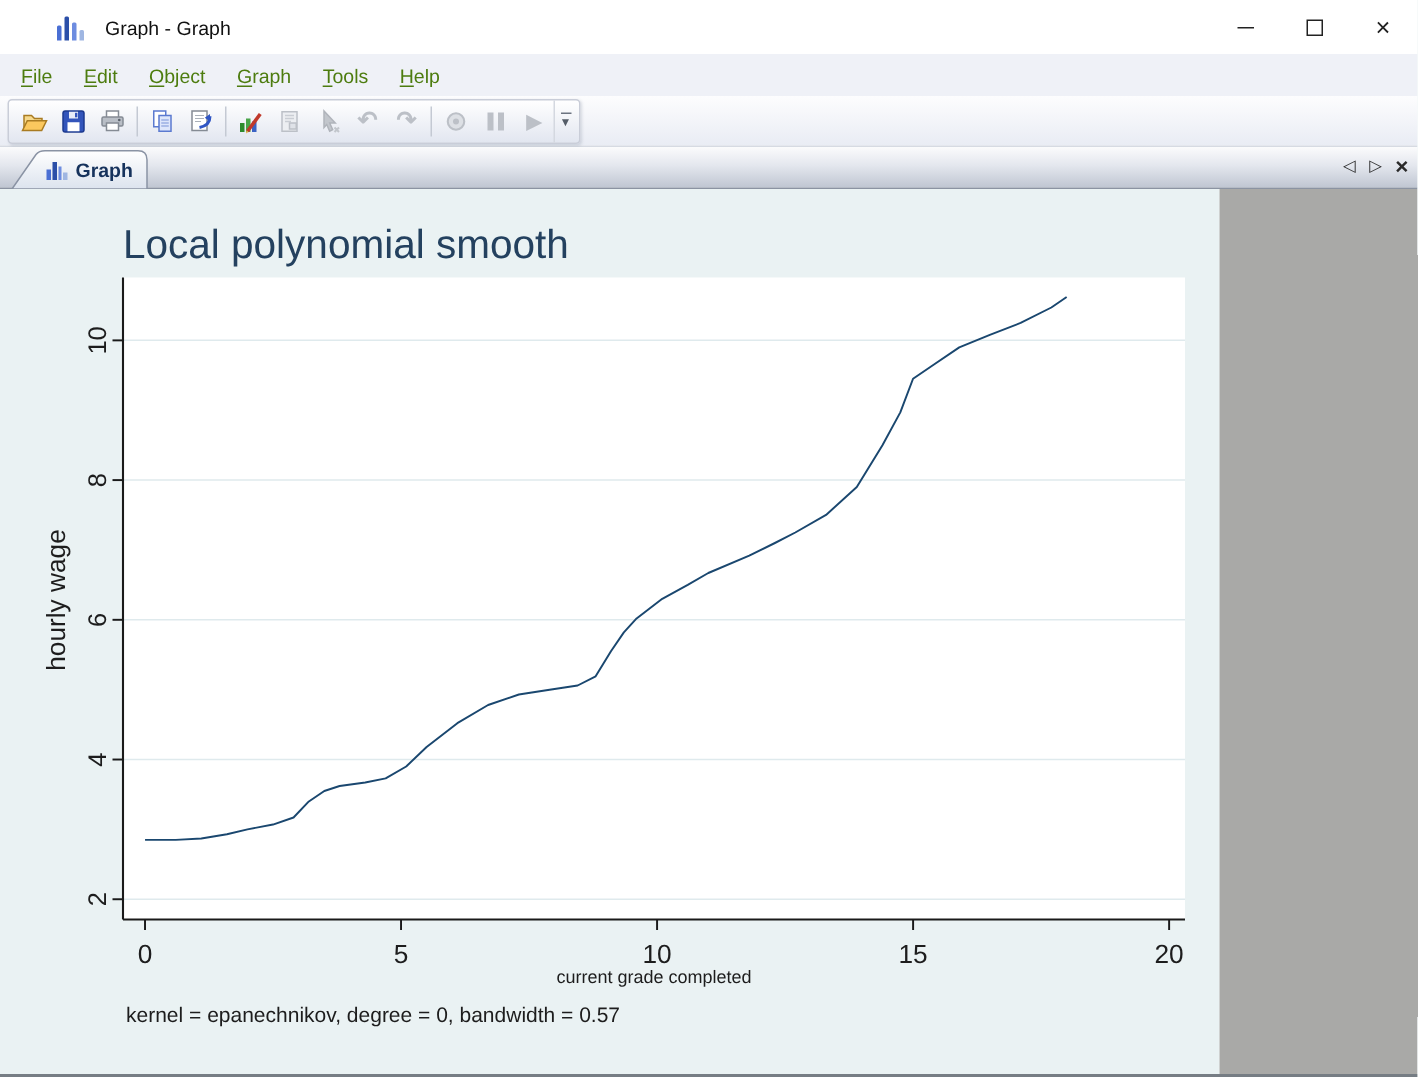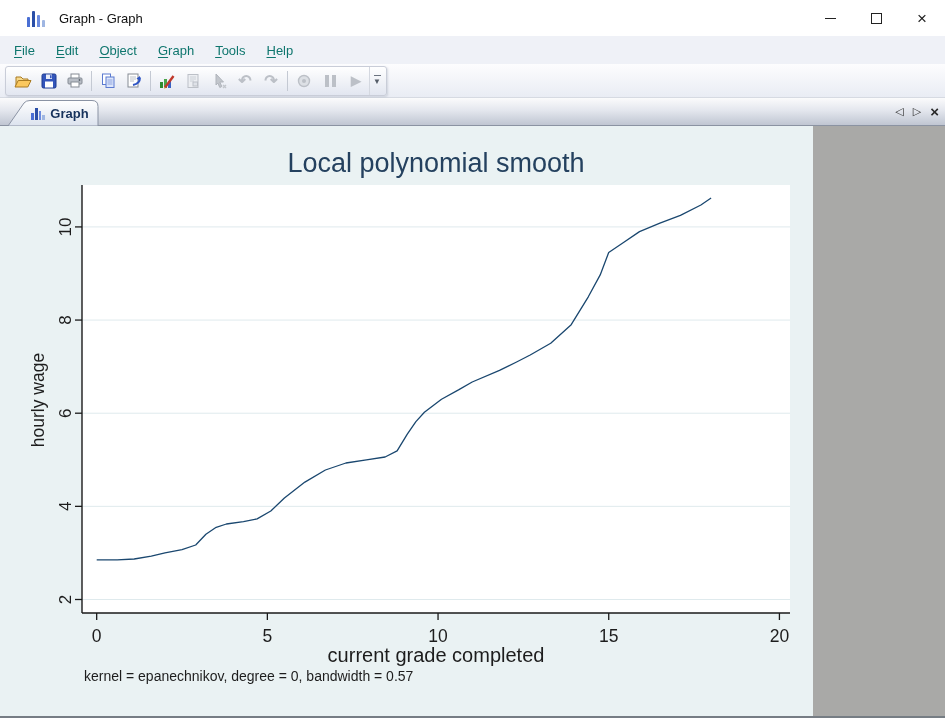--- a/index.html
+++ b/index.html
@@ -2,32 +2,32 @@
 <html><head>
 <meta charset="utf-8">
 <style>
   * { box-sizing: border-box; margin: 0; padding: 0; }
   html,body { width: 945px; height: 718px; overflow: hidden; }
   body { font-family: "Liberation Sans", sans-serif; background: #ffffff; position: relative; }
 
   .window { position: absolute; inset: 0; }
 
   
-  .titlebar { height: 36px; background: #ffffff; display: flex; align-items: center; position: relative; }
+  .titlebar { height: 36px; background: #ffffff; display: flex; align-items: center; position: relative; padding-left: 11px; }
   .app-icon { margin-left: 27px; width: 20px; height: 18px; display: flex; align-items: flex-end; gap: 2px; }
   .app-icon i { display: block; width: 3px; border-radius: 1px 1px 0 0; }
   .titlebar-title { margin-left: 12px; font-size: 13px; color: #111; }
   .win-controls { position: absolute; right: 0; top: 0; height: 36px; display: flex; }
   .win-btn { width: 46px; height: 36px; display: flex; align-items: center; justify-content: center; cursor: default; }
   .glyph-min { width: 11px; height: 0; border-top: 1.4px solid #222; display: block; }
   .glyph-max { width: 11px; height: 11px; border: 1.3px solid #222; display: block; }
   .glyph-close { font-size: 17px; color: #222; line-height: 1; }
 
   
-  .menubar { height: 28px; background: #eff1f7; display: flex; align-items: center; gap: 21px; padding-left: 14px; font-size: 13px; color: #0f766e; }
+  .menubar { height: 28px; background: #eff1f7; display: flex; align-items: center; gap: 21px; padding-left: 14px; font-size: 13px; color: #4d7c0f; }
   .menu-item { cursor: default; }
   .menu-item u { text-underline-offset: 2px; }
 
   
   .toolbar { height: 34px; background: linear-gradient(#fdfdfe, #e9ecf4); display: flex; align-items: center; border-bottom: 1px solid #d6dae2; }
   .toolbar-inner { margin-left: 5px; height: 30px; display: flex; align-items: center; padding: 0 2px 0 4px;
                    background: linear-gradient(#ffffff, #e2e6f0); border: 1px solid #c9cdd8; border-radius: 3px; box-shadow: 1px 1px 2px rgba(120,130,150,.25); }
   .tb-btn { width: 26px; height: 26px; display: flex; align-items: center; justify-content: center; border-radius: 2px; }
   .tb-sep { width: 1px; height: 20px; background: #c4c9d3; margin: 0 3px; }
   .tb-glyph { font-size: 16px; font-weight: bold; color: #bcc0c7; line-height: 1; }
@@ -49,22 +49,22 @@
   .tab-nav span { line-height: 1; color: #2a2a2a; cursor: default; }
   .tab-nav .tri { font-size: 11px; }
   .tab-nav .closex { font-size: 15px; font-weight: bold; }
 
   
   .content { position: absolute; top: 126px; left: 0; right: 0; bottom: 0; }
   .graph-area { position: absolute; left: 0; top: 0; width: 813px; height: 592px; background: #eaf2f3; }
   .side-panel { position: absolute; left: 813px; top: 0; right: 0; height: 592px; background: #a9a9a7; }
   .bottom-edge { position: absolute; left: 0; right: 0; bottom: 0; height: 2px; background: #767d84; }
 
-  .chart-title { position: absolute; left: 82px; top: 22px; width: 708px; text-align: center; font-size: 27px; color: #24415f; }
-  .x-axis-label { position: absolute; left: 82px; top: 518px; width: 708px; text-align: center; font-size: 20px; color: #1d1d1d; }
+  .chart-title { position: absolute; left: 82px; top: 22px; width: 708px; font-size: 27px; color: #24415f; }
+  .x-axis-label { position: absolute; left: 82px; top: 518px; width: 708px; text-align: center; font-size: 12px; color: #1d1d1d; }
   .y-axis-label { position: absolute; left: 38px; top: 274px; width: 0; height: 0; }
   .y-axis-label span { position: absolute; transform: translate(-50%, -50%) rotate(-90deg); white-space: nowrap; font-size: 17.5px; color: #1d1d1d; }
   .chart-note { position: absolute; left: 84px; top: 542px; font-size: 14px; color: #1d1d1d; }
   #plot-canvas { position: absolute; left: 0; top: 0; }
 </style>
 </head>
 <body>
 
 <div class="window">
 

